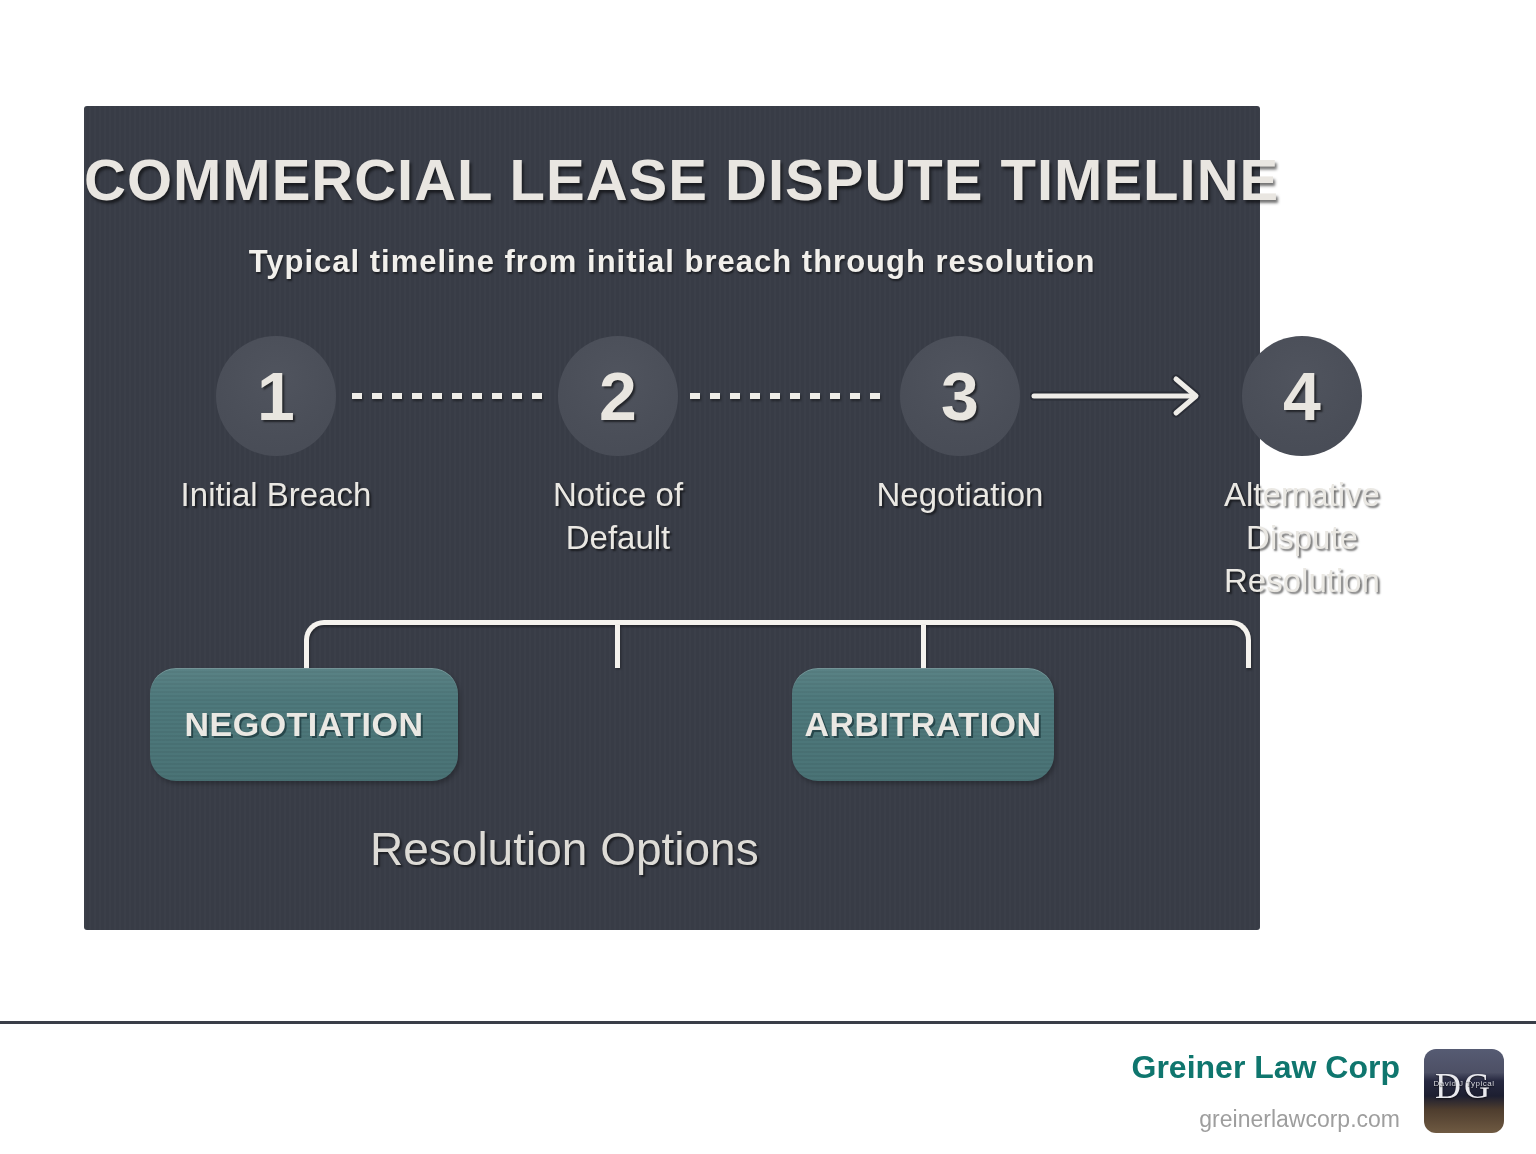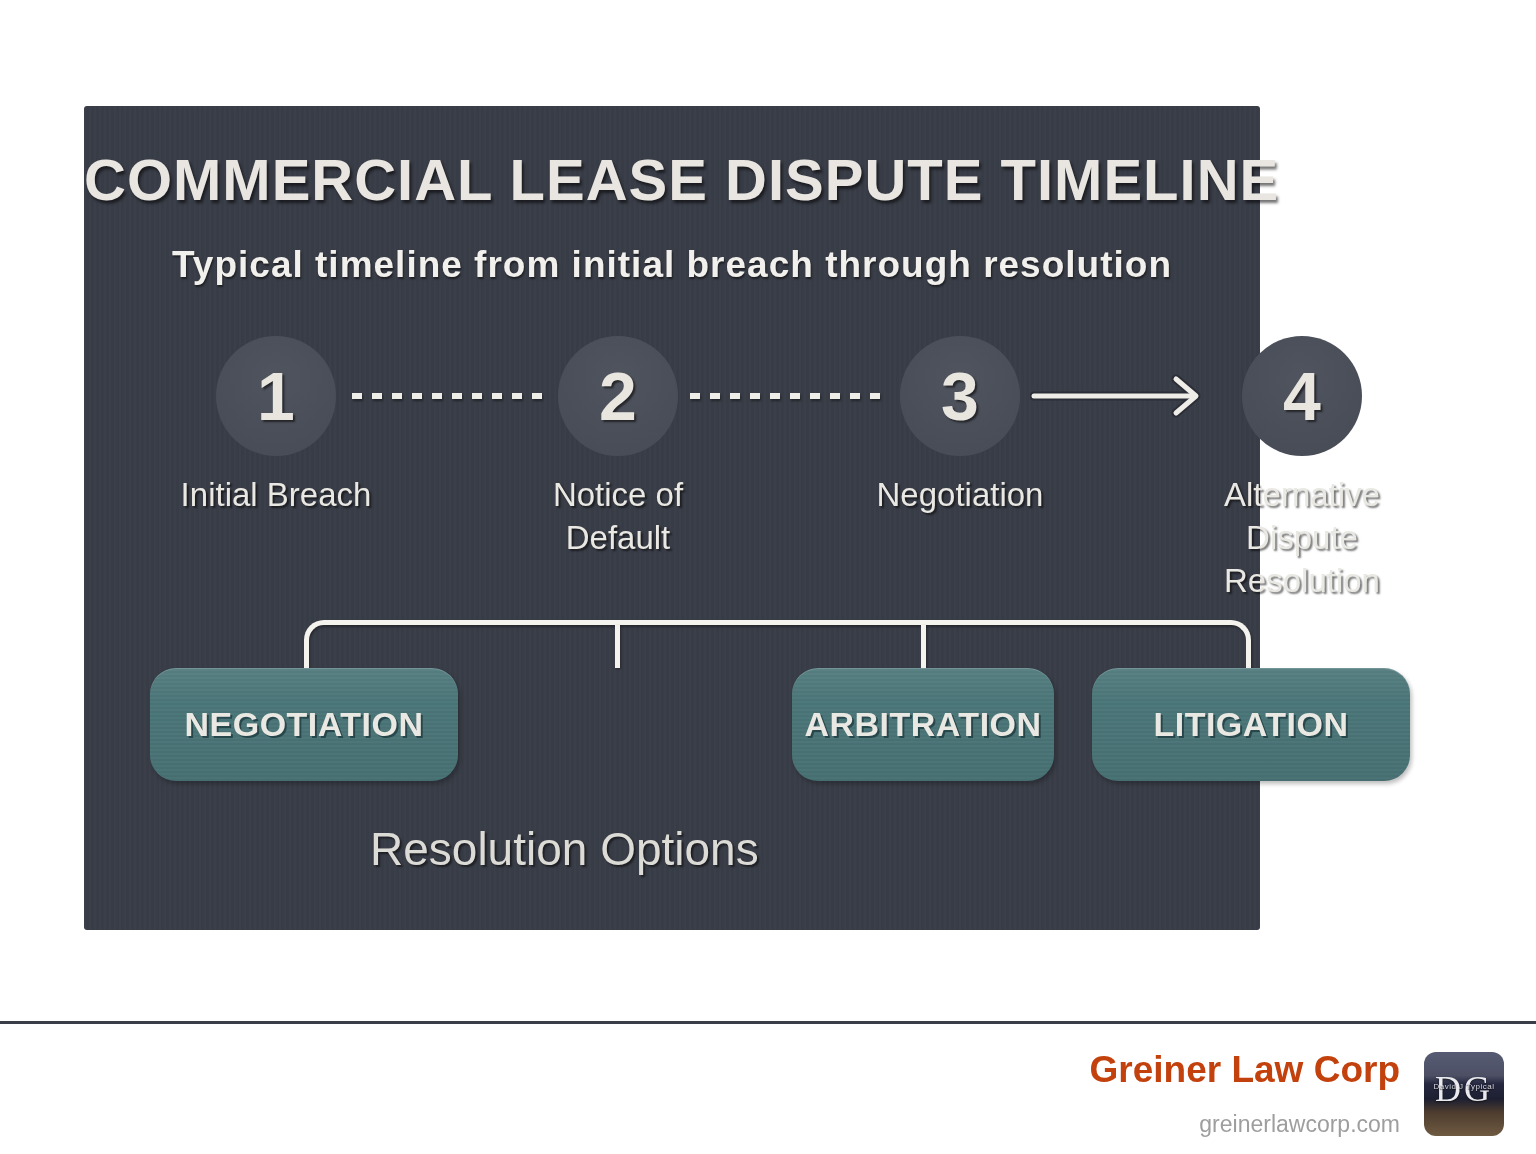--- a/index.html
+++ b/index.html
@@ -31,21 +31,21 @@
     letter-spacing: 1px;
     color: #e9e6e1;
     text-shadow: 2px 3px 3px rgba(0,0,0,0.55);
     white-space: nowrap;
   }
 
   .card-subtitle {
     position: absolute;
     left: 0; top: 138px; width: 100%;
     text-align: center;
-    font-size: 37px;
+    font-size: 31px;
     font-weight: 600;
     letter-spacing: 1px;
     color: #f2f0ec;
     text-shadow: 1px 2px 2px rgba(0,0,0,0.5);
   }
 
   
   .step {
     position: absolute;
     top: 230px;
@@ -163,23 +163,23 @@
   }
   .footer {
     position: absolute;
     top: 1049px; right: 32px;
     display: flex;
     align-items: center;
     gap: 24px;
   }
   .footer-text { text-align: right; }
   .footer-company {
-    font-size: 37px;
+    font-size: 32px;
     font-weight: 700;
-    color: #c2410c;
+    color: #0f766e;
   }
   .footer-website {
     margin-top: 20px;
     font-size: 23px;
     color: #9e9e9e;
   }
   .footer-logo {
     width: 80px; height: 84px;
     border-radius: 12px;
     position: relative;
@@ -255,23 +255,20 @@
   <div class="bracket"></div>
   <div class="bracket-stub stub-1"></div>
   <div class="bracket-stub stub-2"></div>
 
   <div class="option-box box-negotiation">
     <span class="option-label">NEGOTIATION</span>
   </div>
   <div class="option-box box-arbitration">
     <span class="option-label">ARBITRATION</span>
   </div>
-  <div class="option-box box-litigation">
-    <span class="option-label">LITIGATION</span>
-  </div>
 
   <div class="resolution-label">Resolution Options</div>
 </div>
 
 <div class="separator"></div>
 
 <div class="footer">
   <div class="footer-text">
     <div class="footer-company">Greiner Law Corp</div>
     <div class="footer-website">greinerlawcorp.com</div>

